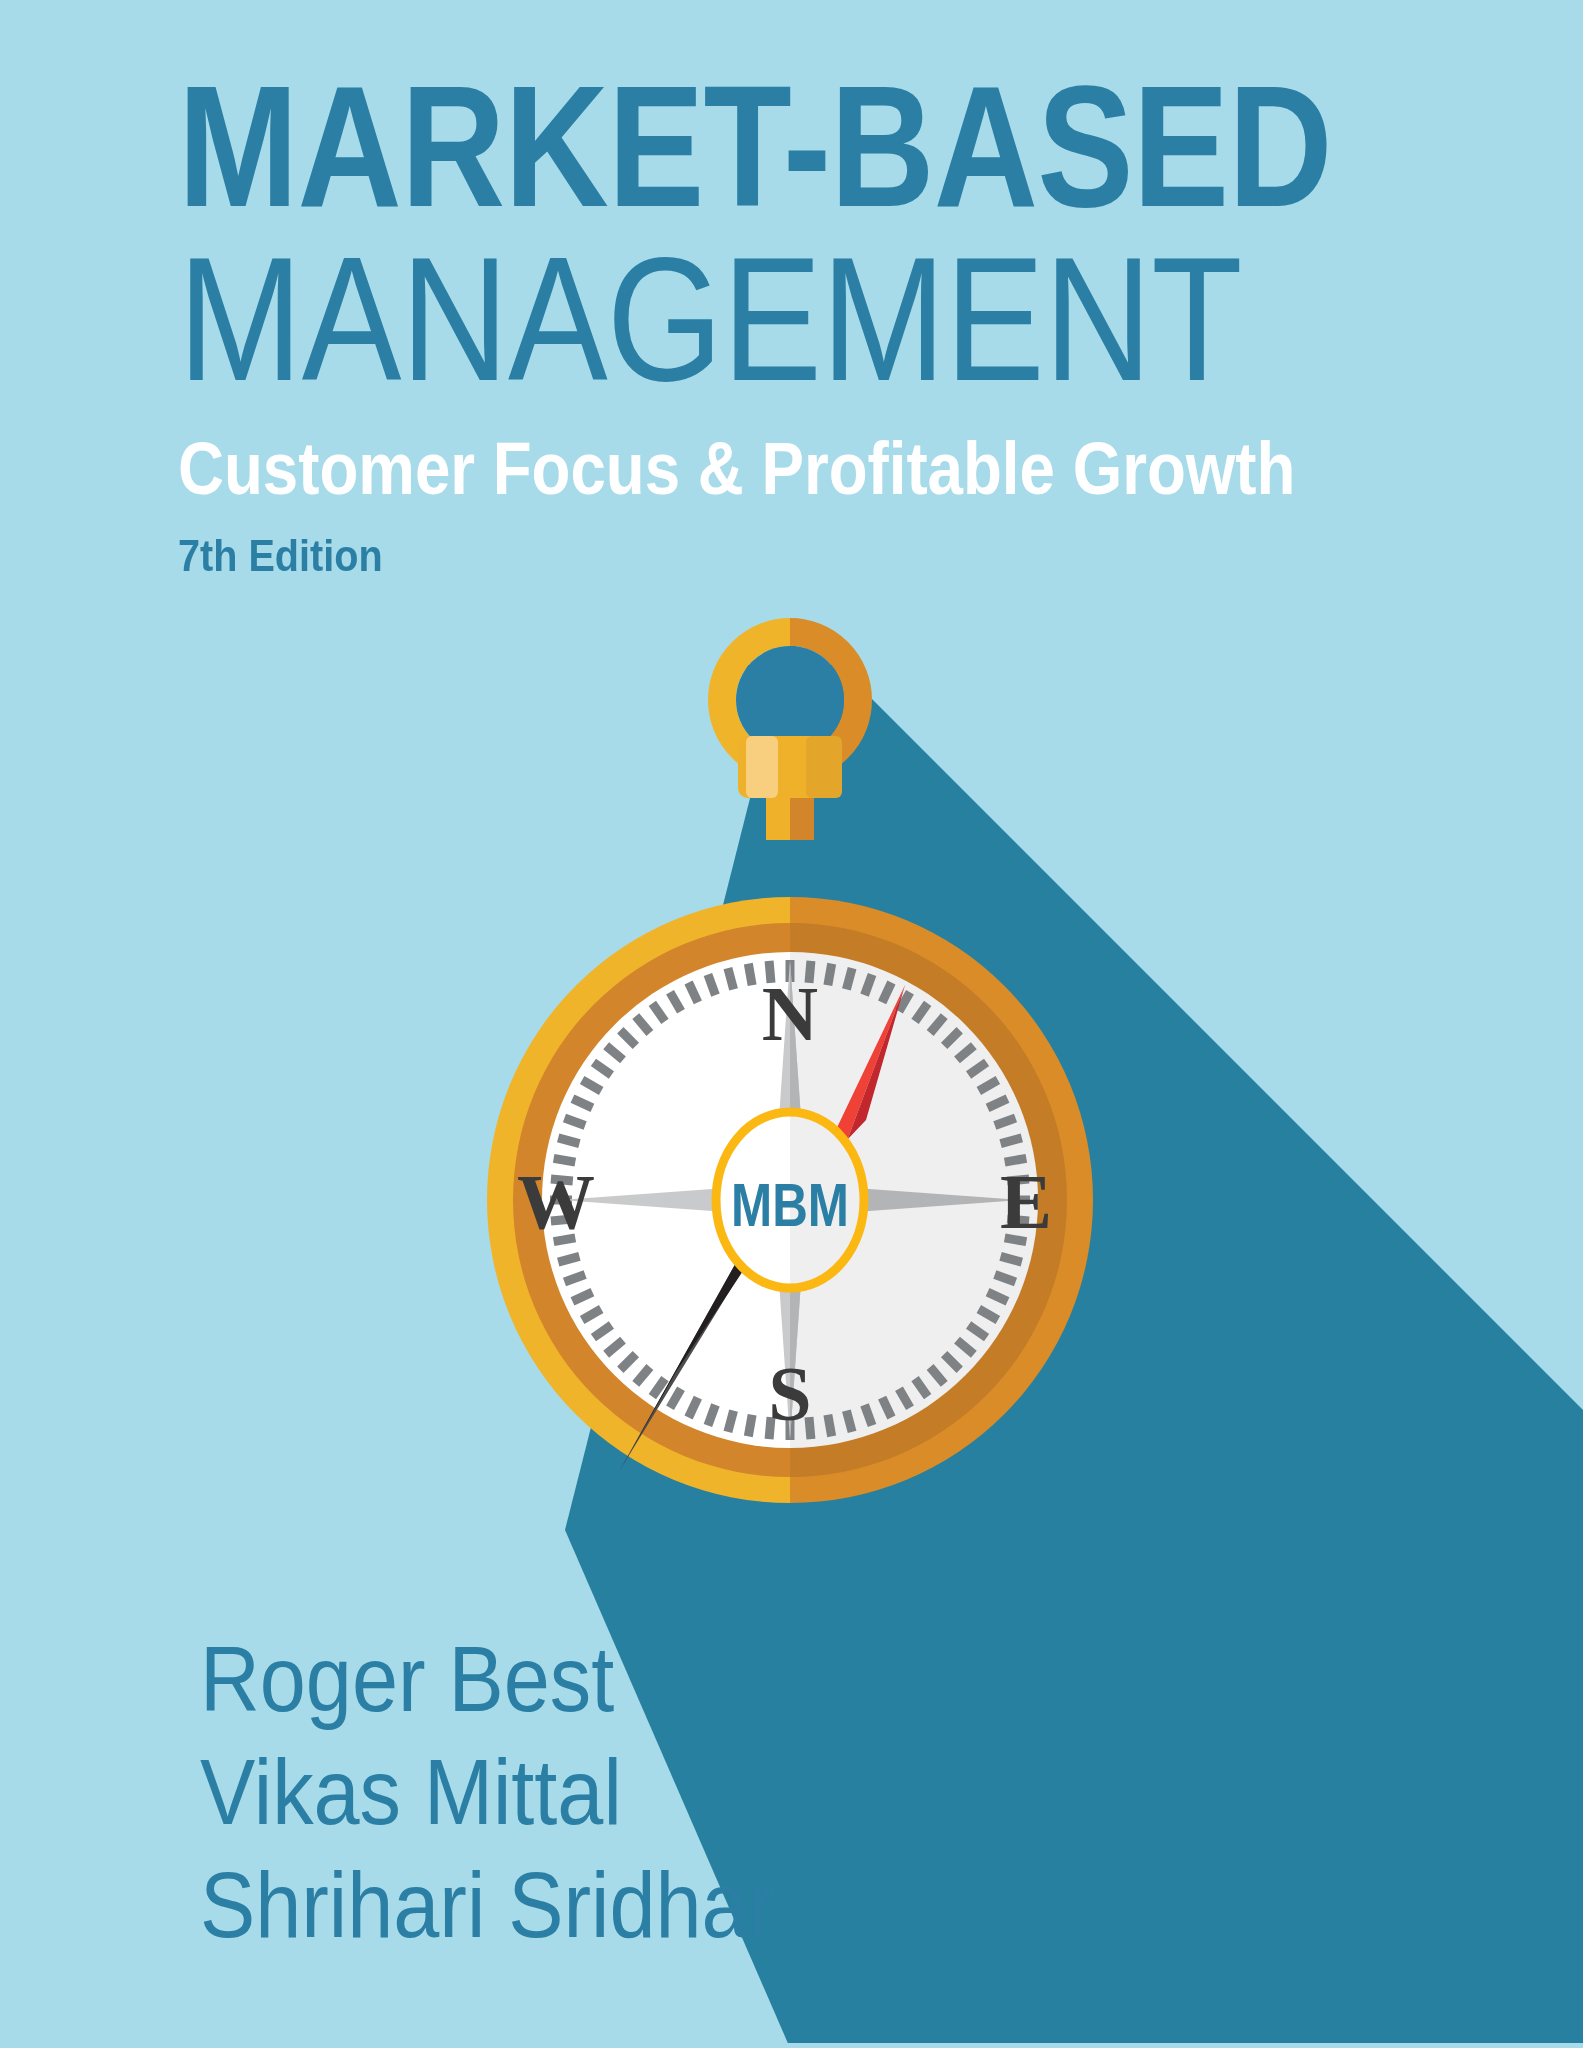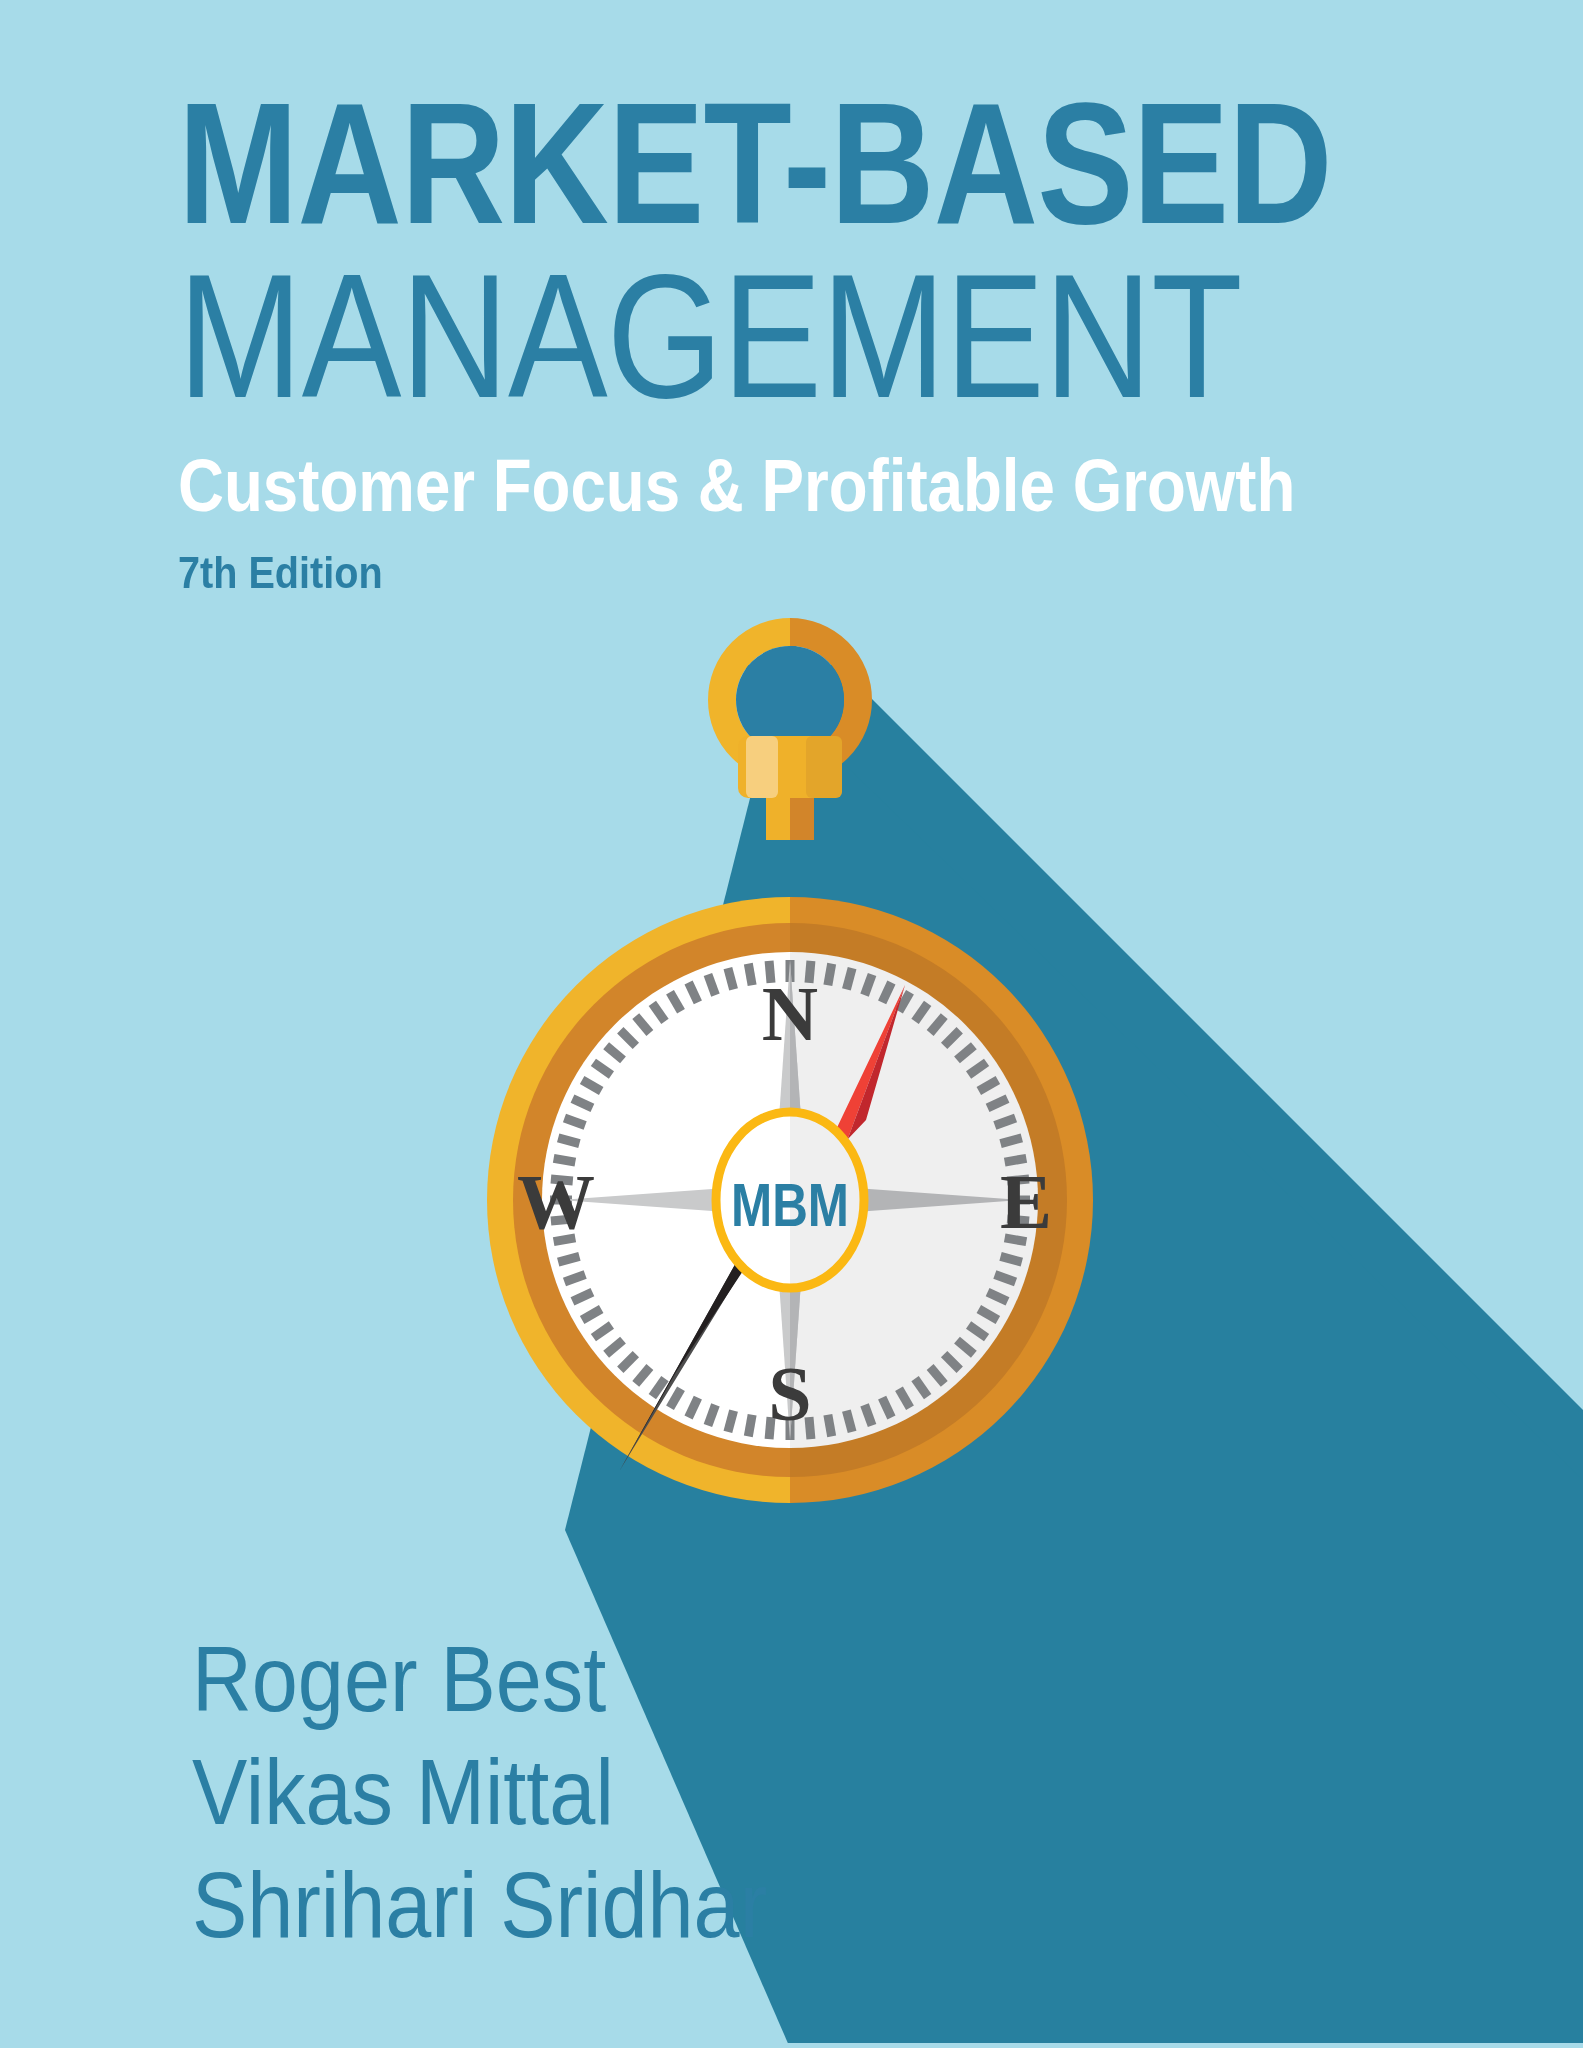--- a/index.html
+++ b/index.html
@@ -18,21 +18,21 @@
 
   
   #shadow-layer{
     position:absolute;inset:0;
     pointer-events:none;
   }
 
   
   #title-block{
     position:absolute;
-    left:178px; top:88px;
+    left:178px; top:71px;
     width:1260px;
     z-index:40;
   }
   .title-line1{
     font-family:"Liberation Sans Narrow","Liberation Sans",sans-serif;
     font-weight:700;
     font-size:172px;
     line-height:150px;
     letter-spacing:-1px;
     color:#2b7fa4;
@@ -75,21 +75,21 @@
     transform:scaleX(0.88);
     transform-origin:left center;
     white-space:nowrap;
     margin:0;
     margin-top:22px;
   }
 
   
   #authors{
     position:absolute;
-    left:192px; bottom:86px;
+    left:200px; bottom:86px;
     z-index:40;
   }
   .author{
     font-family:"Liberation Sans Narrow","Liberation Sans",sans-serif;
     font-weight:400;
     font-size:92px;
     line-height:113px;
     color:#2b7fa4;
     transform:scaleX(0.9);
     transform-origin:left center;

